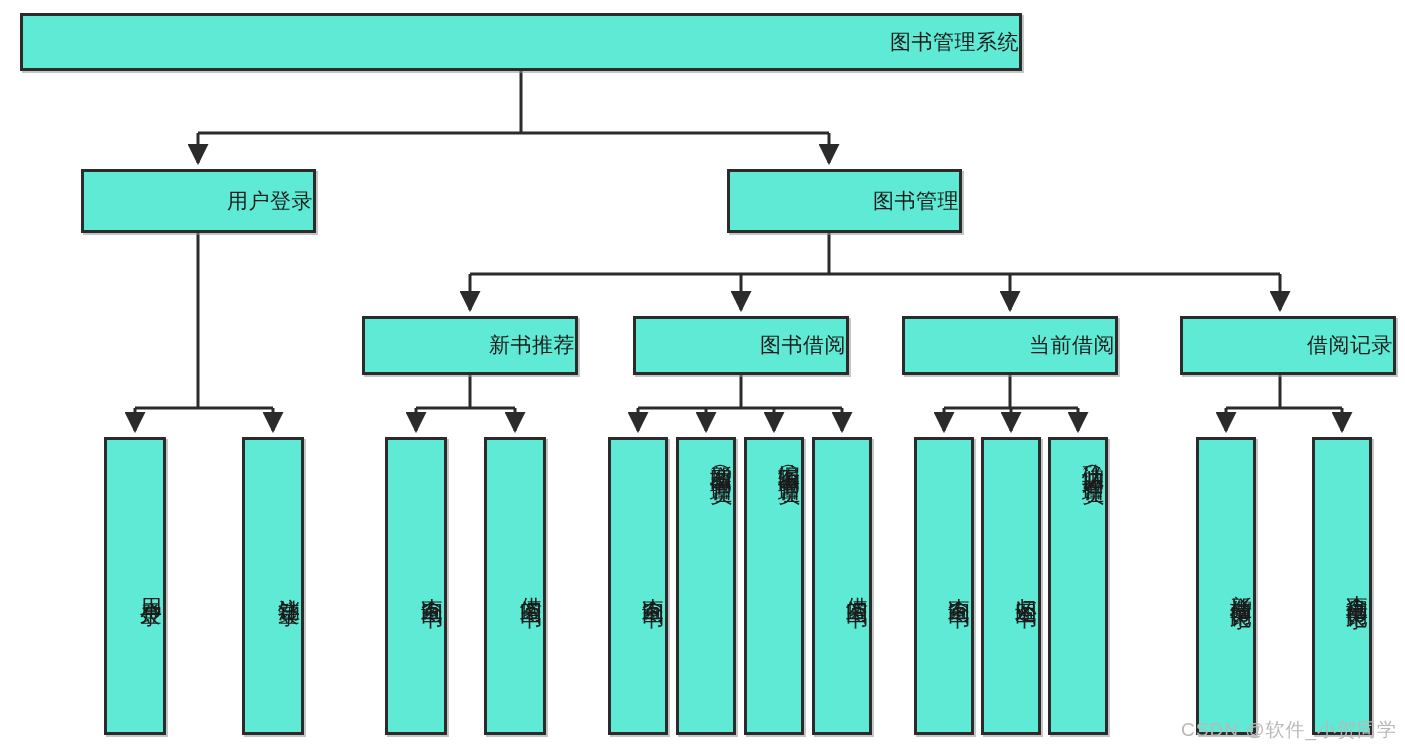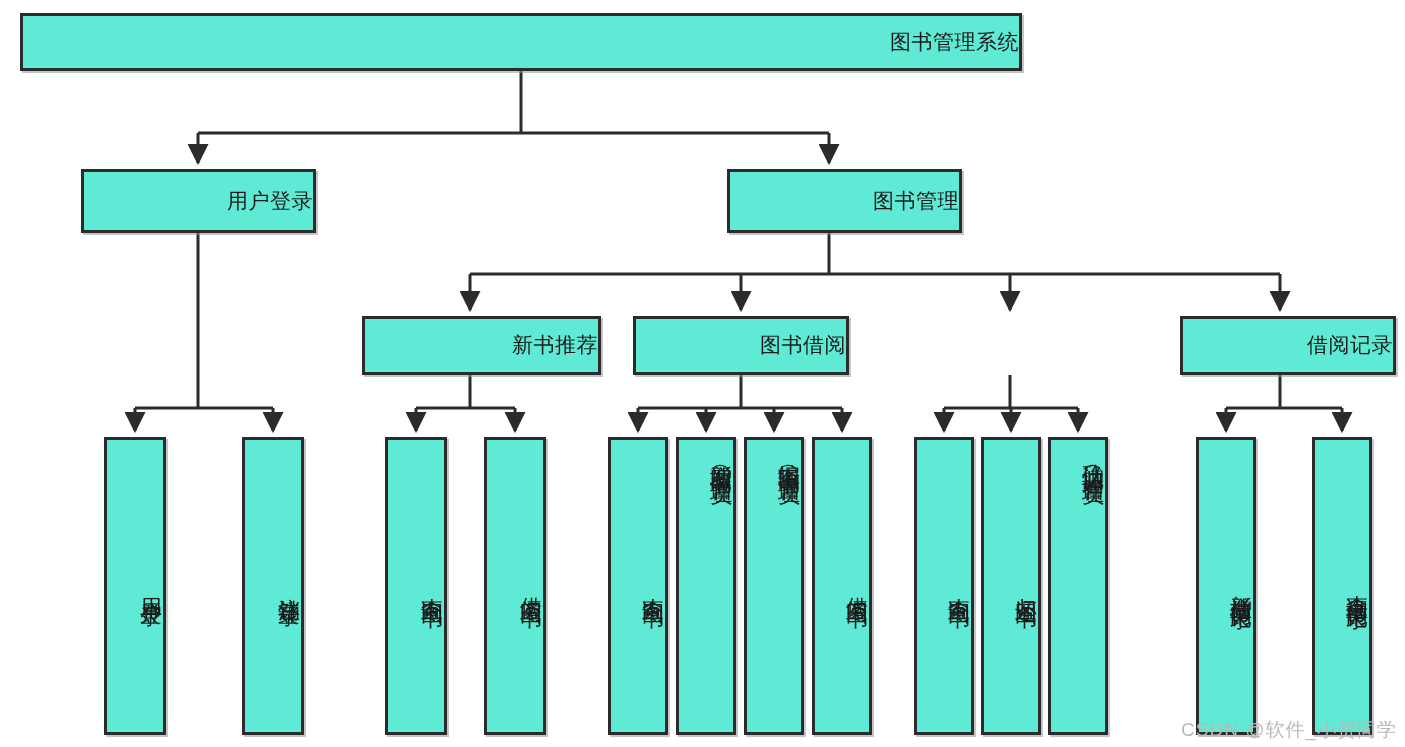--- a/index.html
+++ b/index.html
@@ -106,28 +106,31 @@
   </div>
 
   <div class="node-box" style="left:81px;top:169px;width:235px;height:64px;">
     <span class="node-label">用户登录</span>
   </div>
 
   <div class="node-box" style="left:711px;top:169px;width:235px;height:64px;margin-left:16px;">
     <span class="node-label">图书管理</span>
   </div>
 
-  <div class="node-box" style="left:362px;top:316px;width:239px;height:59px;">
+  <div class="node-box" style="left:362px;top:316px;width:216px;height:59px;">
     <span class="node-label">新书推荐</span>
   </div>
 
   <div class="node-box" style="left:633px;top:316px;width:216px;height:59px;">
     <span class="node-label">图书借阅</span>
   </div>
 
+  <div class="node-box" style="left:902px;top:316px;width:216px;height:59px;">
+    <span class="node-label">当前借阅</span>
+  </div>
 
   <div class="node-box" style="left:1172px;top:316px;width:216px;height:59px;margin-left:8px;">
     <span class="node-label">借阅记录</span>
   </div>
 
   <div class="node-box leaf short" style="left:104px;top:437px;width:62px;height:298px;">
     <span class="node-label">用户登录</span>
   </div>
 
   <div class="node-box leaf short" style="left:242px;top:437px;width:62px;height:298px;">

